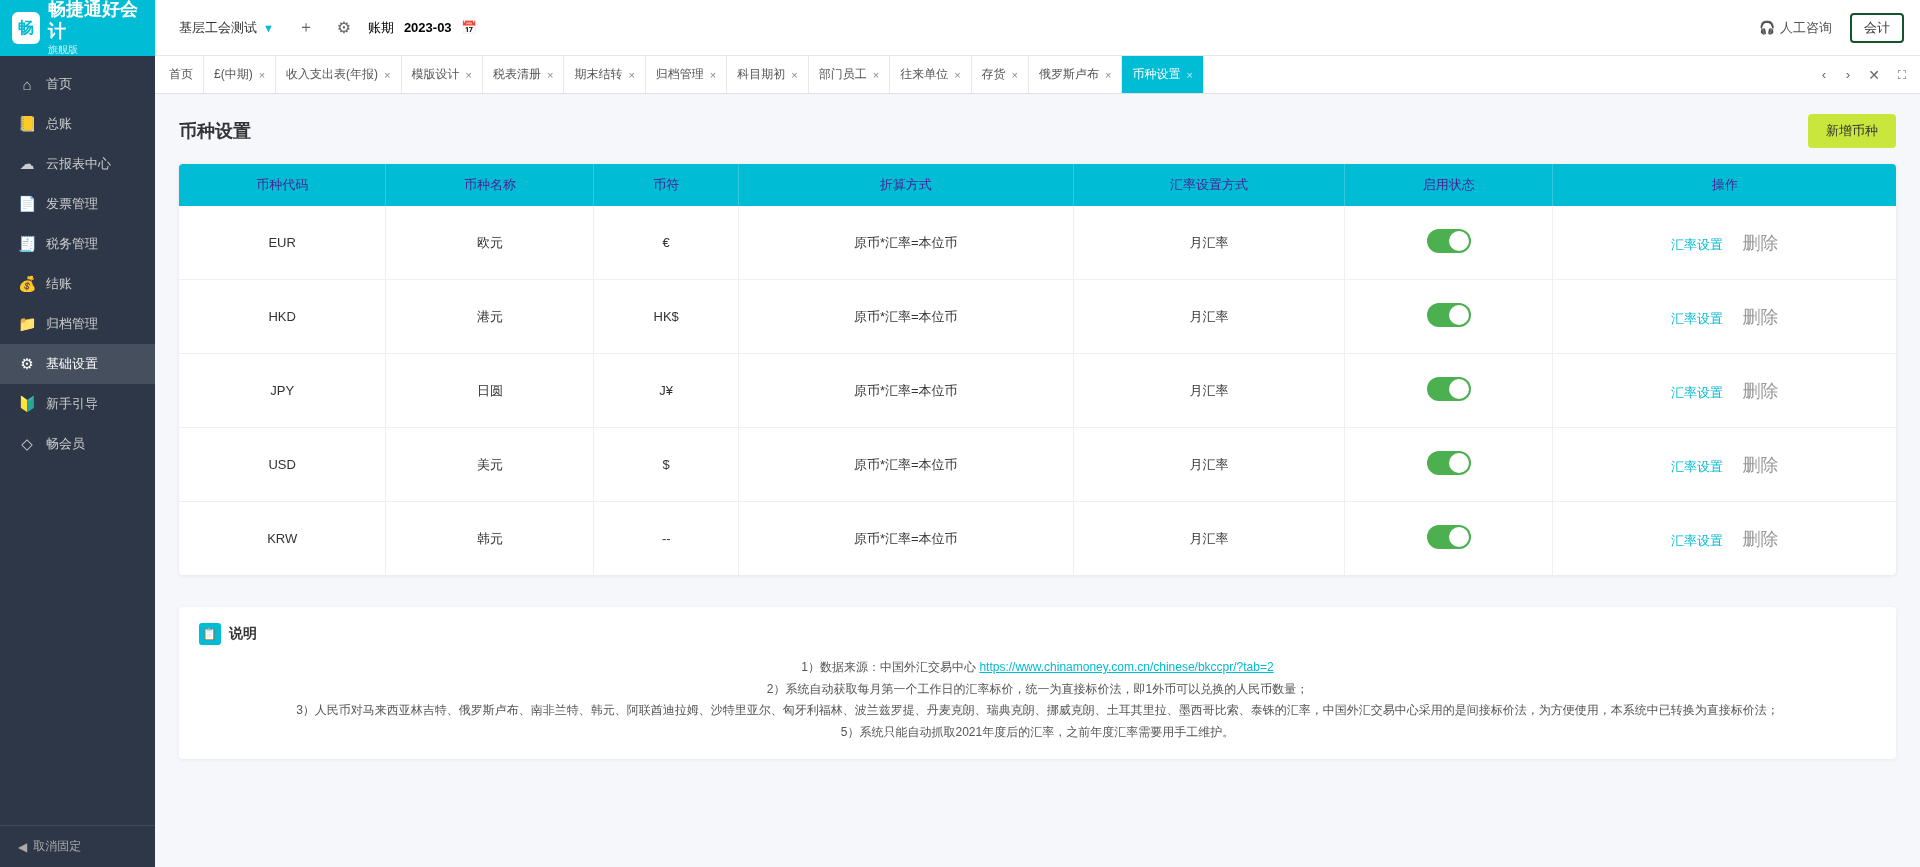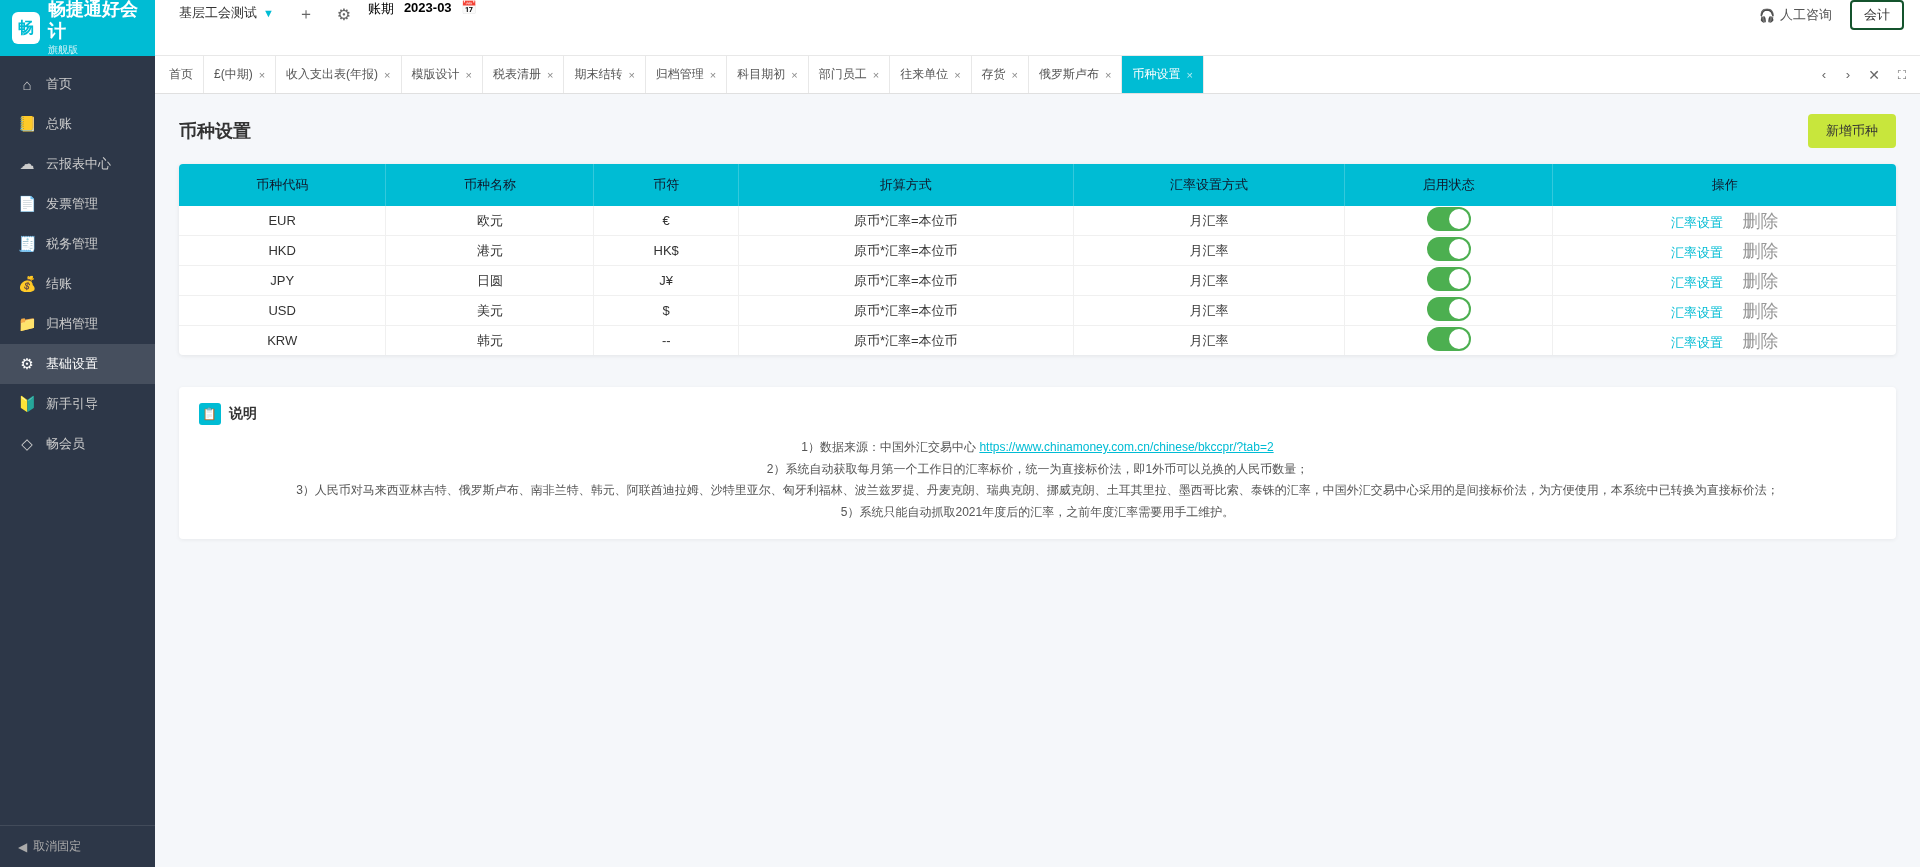--- a/index.html
+++ b/index.html
@@ -56,21 +56,21 @@
       display: flex;
       flex-direction: column;
       overflow: hidden;
     }
 
     
     #topbar {
       background: #fff;
       height: 56px;
       display: flex;
-      align-items: flex-start;
+      align-items: center;
       padding: 0 16px;
       border-bottom: 1px solid #e8e8e8;
       flex-shrink: 0;
       gap: 10px;
     }
     #company-selector {
       display: flex; align-items: center; gap: 6px;
       font-size: 13px; color: #333; cursor: pointer;
       padding: 4px 8px; border-radius: 4px;
     }
@@ -167,36 +167,36 @@
     #currency-table {
       width: 100%;
       border-collapse: collapse;
       background: #fff;
       border-radius: 4px;
       overflow: hidden;
       box-shadow: 0 1px 4px rgba(0,0,0,0.08);
     }
     #currency-table thead tr {
       background: #00bcd4;
-      color: #0f172a;
+      color: #4c1d95;
     }
     #currency-table thead th {
       padding: 12px 16px;
       text-align: center;
       font-weight: 500;
       font-size: 13px;
       border-right: 1px solid rgba(255,255,255,0.2);
     }
     #currency-table thead th:last-child { border-right: none; }
     #currency-table tbody tr {
       border-bottom: 1px solid #f0f0f0;
     }
     #currency-table tbody tr:last-child { border-bottom: none; }
     #currency-table tbody td {
-      padding: 1px 16px;
+      padding: 23px 16px;
       text-align: center;
       font-size: 13px;
       color: #333;
       border-right: 1px solid #f0f0f0;
     }
     #currency-table tbody td:last-child { border-right: none; }
     .action-link {
       color: #00bcd4; cursor: pointer; text-decoration: none; font-size: 13px;
     }
     .delete-link {

